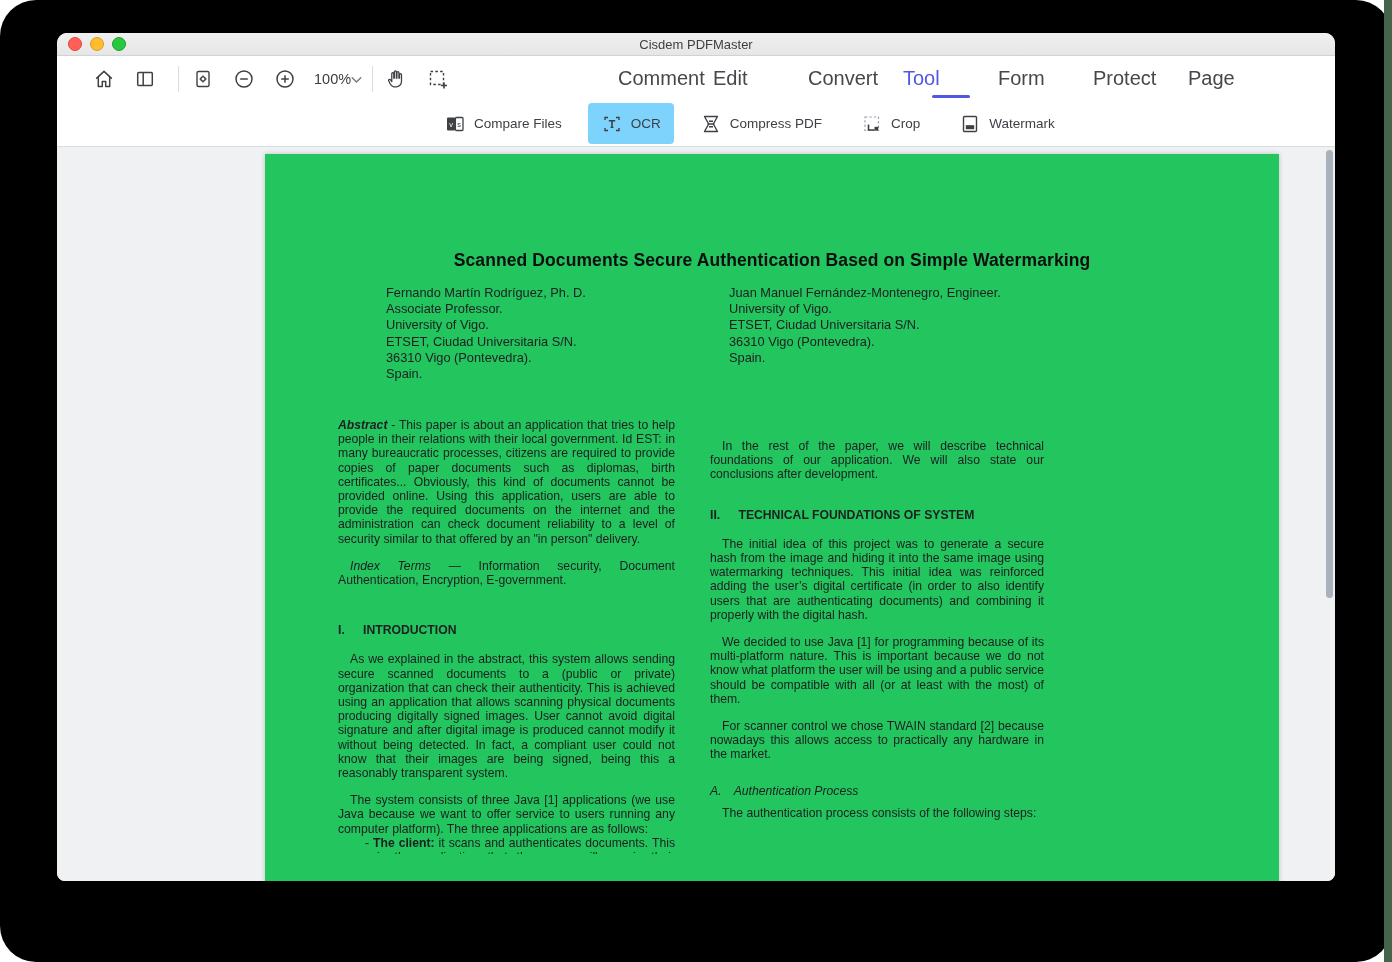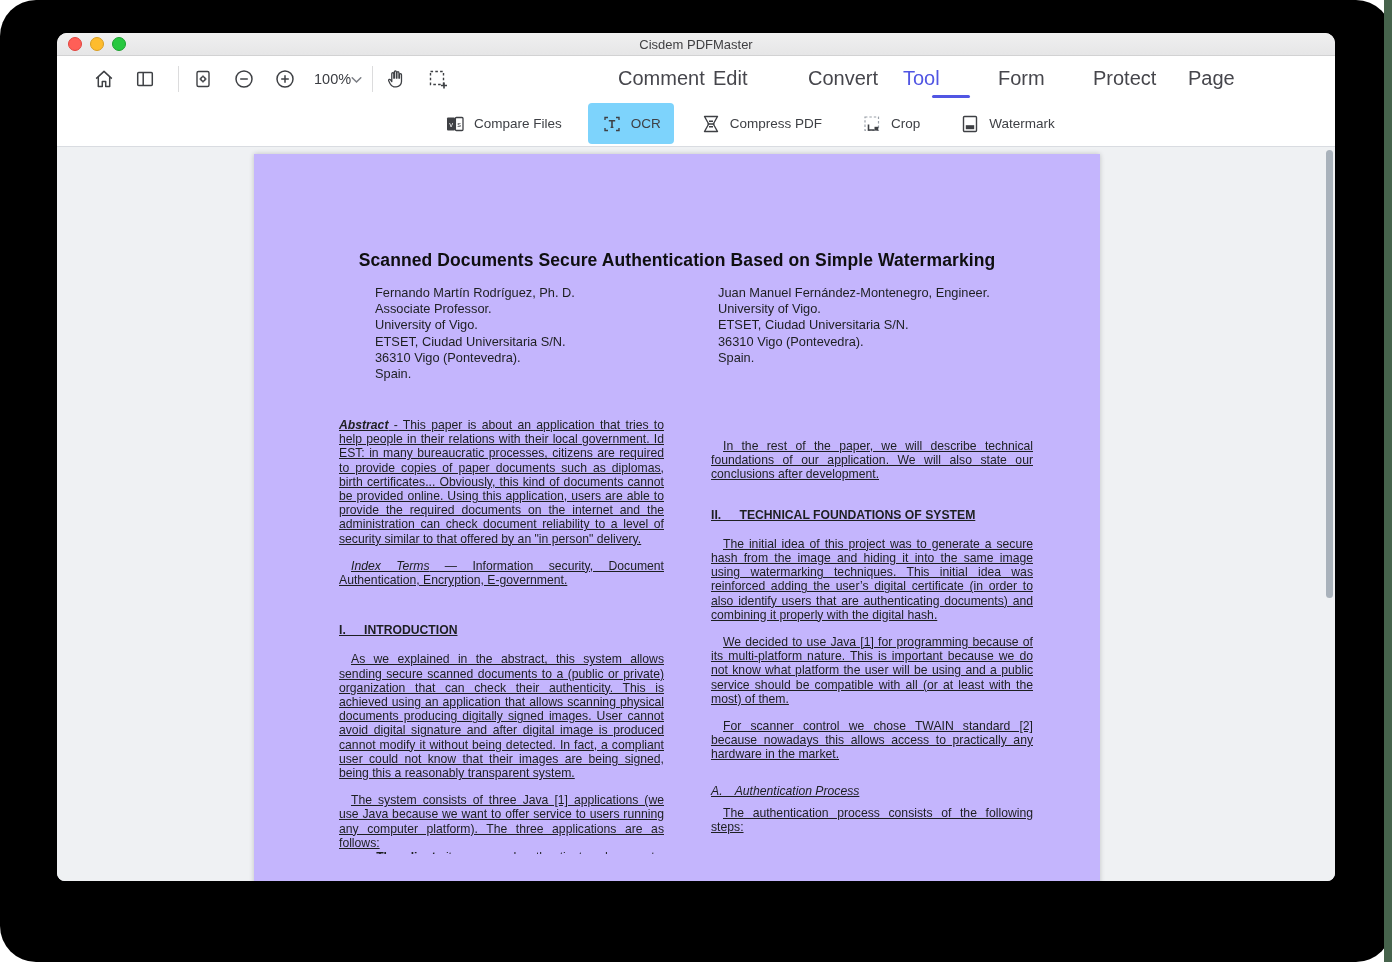--- a/index.html
+++ b/index.html
@@ -59,37 +59,37 @@
   .tabbar{flex:0 0 29px;background:#f4f5f7;border-bottom:1px solid #d6dade;display:flex;align-items:stretch;}
   .doc-tab{width:176px;background:#fafbfc;border-right:1px solid #d6dade;display:flex;align-items:center;
     padding:0 10px;font-size:13px;color:#3b3e45;position:relative;}
   .doc-tab .close{position:absolute;right:11px;top:50%;transform:translateY(-50%);
     color:#8a9097;font-size:14px;line-height:1;cursor:default;}
   .newtab{width:40px;display:flex;align-items:center;justify-content:center;
     color:#5a5f66;font-size:18px;font-weight:300;cursor:default;}
 
   
   .viewer{flex:1 1 auto;background:#eff1f3;position:relative;overflow:hidden;}
-  .page{position:absolute;left:197px;top:7px;width:846px;height:760px;background:#c4b5fd;
+  .page{position:absolute;left:208px;top:7px;width:1014px;height:760px;background:#22c55e;
     box-shadow:0 0 5px rgba(0,0,0,0.20);overflow:hidden;}
   .scroll-thumb{position:absolute;right:2px;top:3px;width:7px;height:448px;background:#a9b2bb;border-radius:4px;}
 
   
   .page{color:#1d1f21;}
   .doc-title{position:absolute;top:96px;left:30px;right:30px;text-align:center;
     font-size:17.5px;font-weight:bold;color:#0f0f10;letter-spacing:0.1px;}
   .authors{position:absolute;top:131px;left:0;width:100%;}
   .author-block{position:absolute;font-size:12.8px;line-height:16.2px;color:#1d1f21;white-space:nowrap;}
   .author-block.a0{left:121px;top:0;}
   .author-block.a1{left:464px;top:0;}
 
   .col{position:absolute;font-size:12.2px;line-height:14.2px;text-align:justify;color:#1d1f21;overflow:hidden;}
   .col-left{left:69px;top:264px;width:341px;height:436px;}
   .col-right{left:441px;top:285px;width:338px;height:415px;}
-  .blk{margin:13px 0 0 16px;text-decoration:underline;}
+  .blk{margin:13px 0 0 4px;}
   .blk:first-child{margin-top:0;}
   .para{text-indent:12px;}
   .para.noindent{text-indent:0;}
   .heading{font-weight:bold;text-align:left;text-indent:0;margin-bottom:15px;}
   .col-left .heading{margin-top:36px;}
   .col-right .heading{margin-top:26px;}
   .subheading{font-style:italic;text-indent:0;margin-top:22px;}
   .li{padding-left:39px;text-indent:-12px;margin-top:0;}
   .col-right .blk.last{margin-top:8px;}
   .b{font-weight:bold;}

